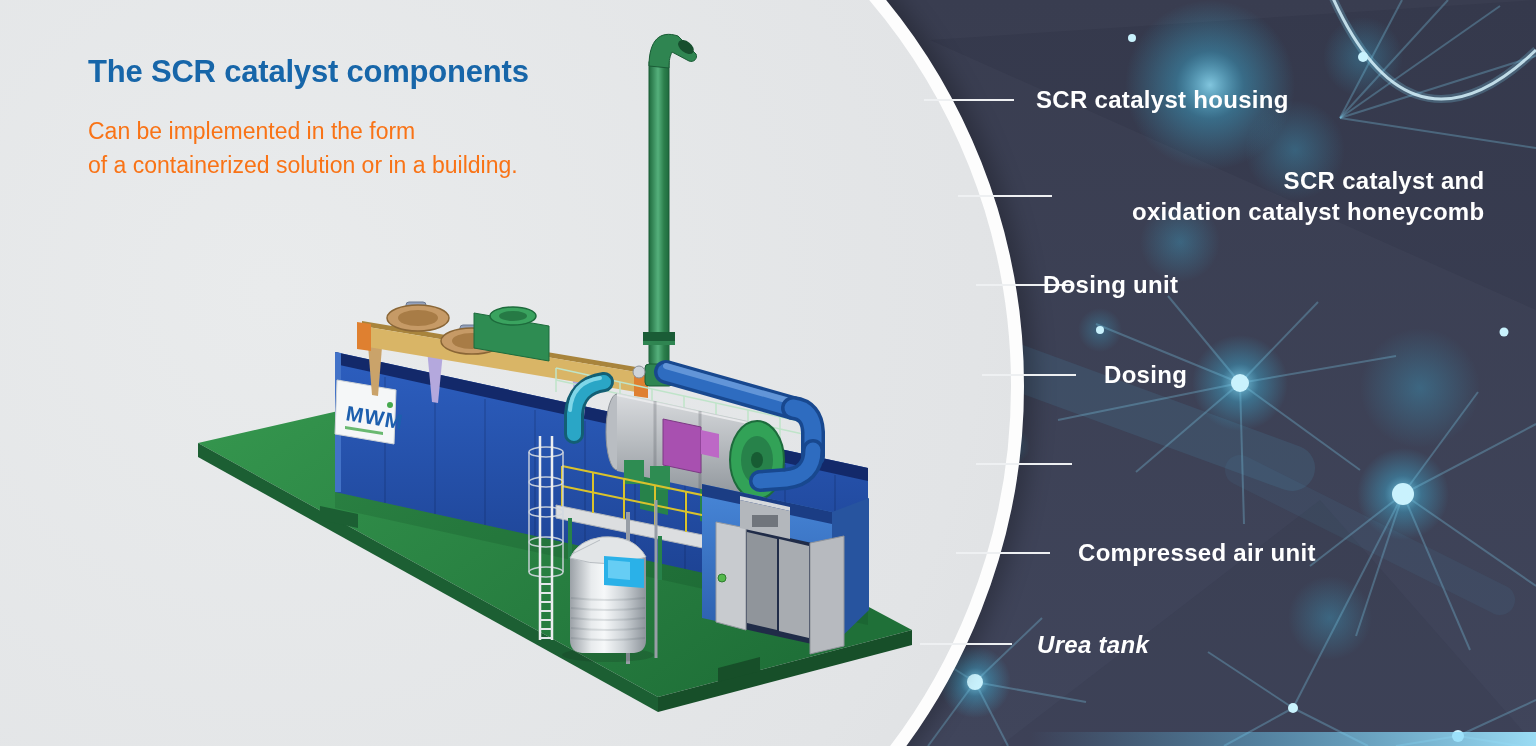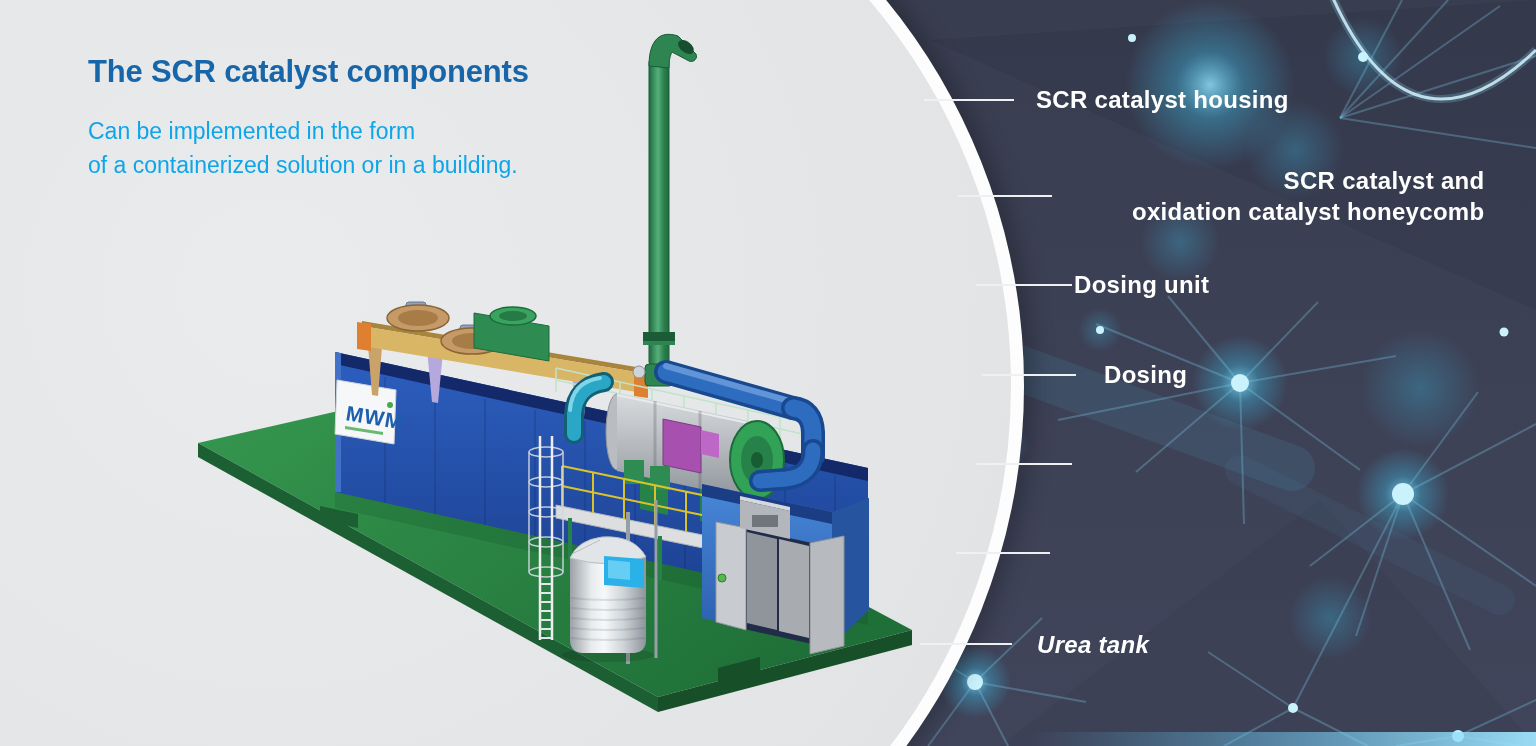--- a/index.html
+++ b/index.html
@@ -8,21 +8,21 @@
   .bg-svg,.machine-svg{position:absolute;left:0;top:0;width:1536px;height:746px;pointer-events:none;}
   .bg-svg{z-index:0;}
   .gray-circle{position:absolute;left:-194px;top:-223px;width:1192px;height:1192px;
          border-radius:50%;background:radial-gradient(circle at 38% 42%,#e9ebec 0%,#e2e4e6 70%,#dcdee0 100%);
          border:13px solid #fdfdfd;box-sizing:content-box;z-index:1;
          box-shadow:10px 0 22px rgba(0,0,0,.25);}
   .machine-svg{z-index:2;}
   .page-title{position:absolute;left:88px;top:54px;z-index:3;
          font-size:31px;font-weight:700;color:#1766a9;letter-spacing:-.2px;}
   .page-subtitle{position:absolute;left:88px;top:114px;z-index:3;
-         font-size:23px;color:#0ea5e9;line-height:34px;white-space:pre-line;}
+         font-size:23px;color:#f97316;line-height:34px;white-space:pre-line;}
   .leader{position:absolute;height:2px;background:#eef0f2;z-index:4;}
   .lbl{position:absolute;color:#ffffff;font-weight:700;font-size:24px;line-height:31px;
          letter-spacing:.3px;white-space:pre-line;z-index:4;text-align:right;}
 </style>
 </head>
 <body>
 
 <div class="stage">
 
   <svg class="bg-svg" viewBox="0 0 1536 746">
@@ -356,17 +356,18 @@
   <div class="leader" style="left:958px;top:195px;width:94px;"></div>
   <div class="leader" style="left:976px;top:284px;width:96px;"></div>
   <div class="leader" style="left:982px;top:374px;width:94px;"></div>
   <div class="leader" style="left:976px;top:463px;width:96px;"></div>
   <div class="leader" style="left:956px;top:552px;width:94px;"></div>
   <div class="leader" style="left:920px;top:643px;width:92px;"></div>
 
   <div class="lbl" style="left:1036px;top:84px;">SCR catalyst housing</div>
   <div class="lbl" style="left:1132px;top:165px;">SCR catalyst and
 oxidation catalyst honeycomb</div>
-  <div class="lbl" style="left:1074px;top:269px;">Dosing unit</div>
+  <div class="lbl" style="left:1043px;top:269px;">Dosing unit</div>
   <div class="lbl" style="left:1104px;top:359px;">Dosing</div>
+  <div class="lbl" style="left:1078px;top:537px;">Compressed air unit</div>
   <div class="lbl" style="left:1037px;top:629px;font-style:italic;">Urea tank</div>
 
 </div>
 
 </body></html>

